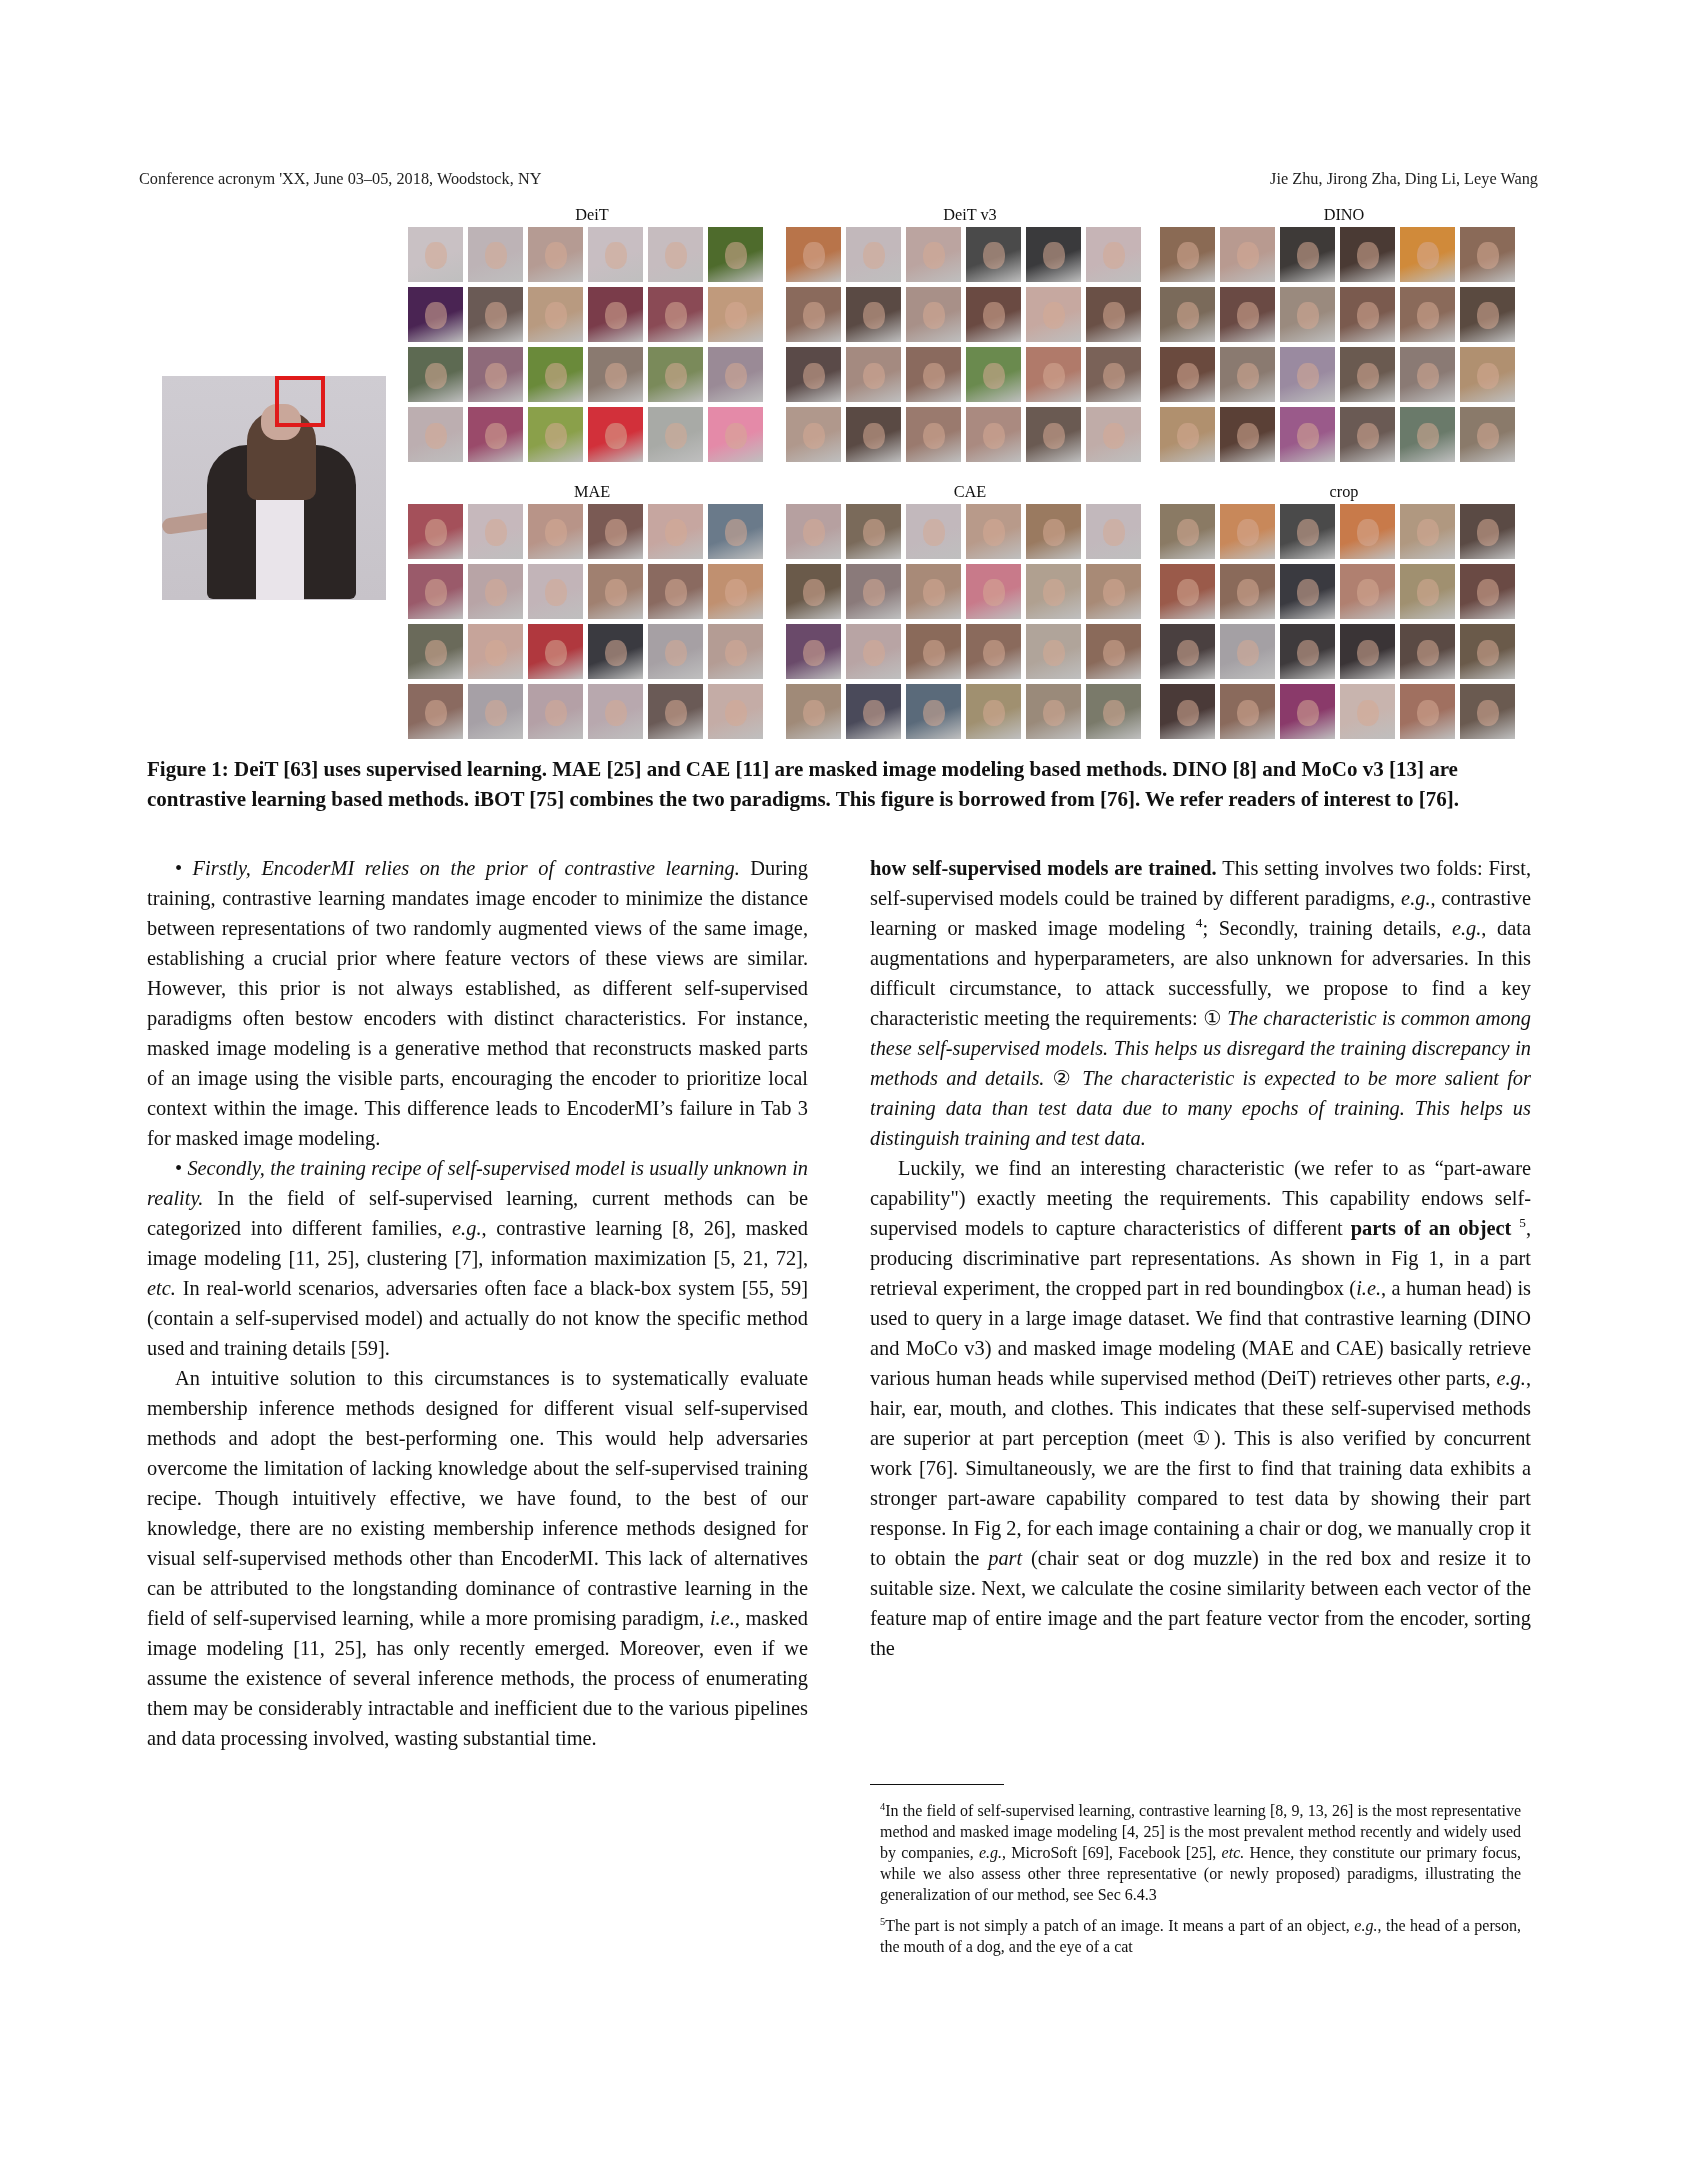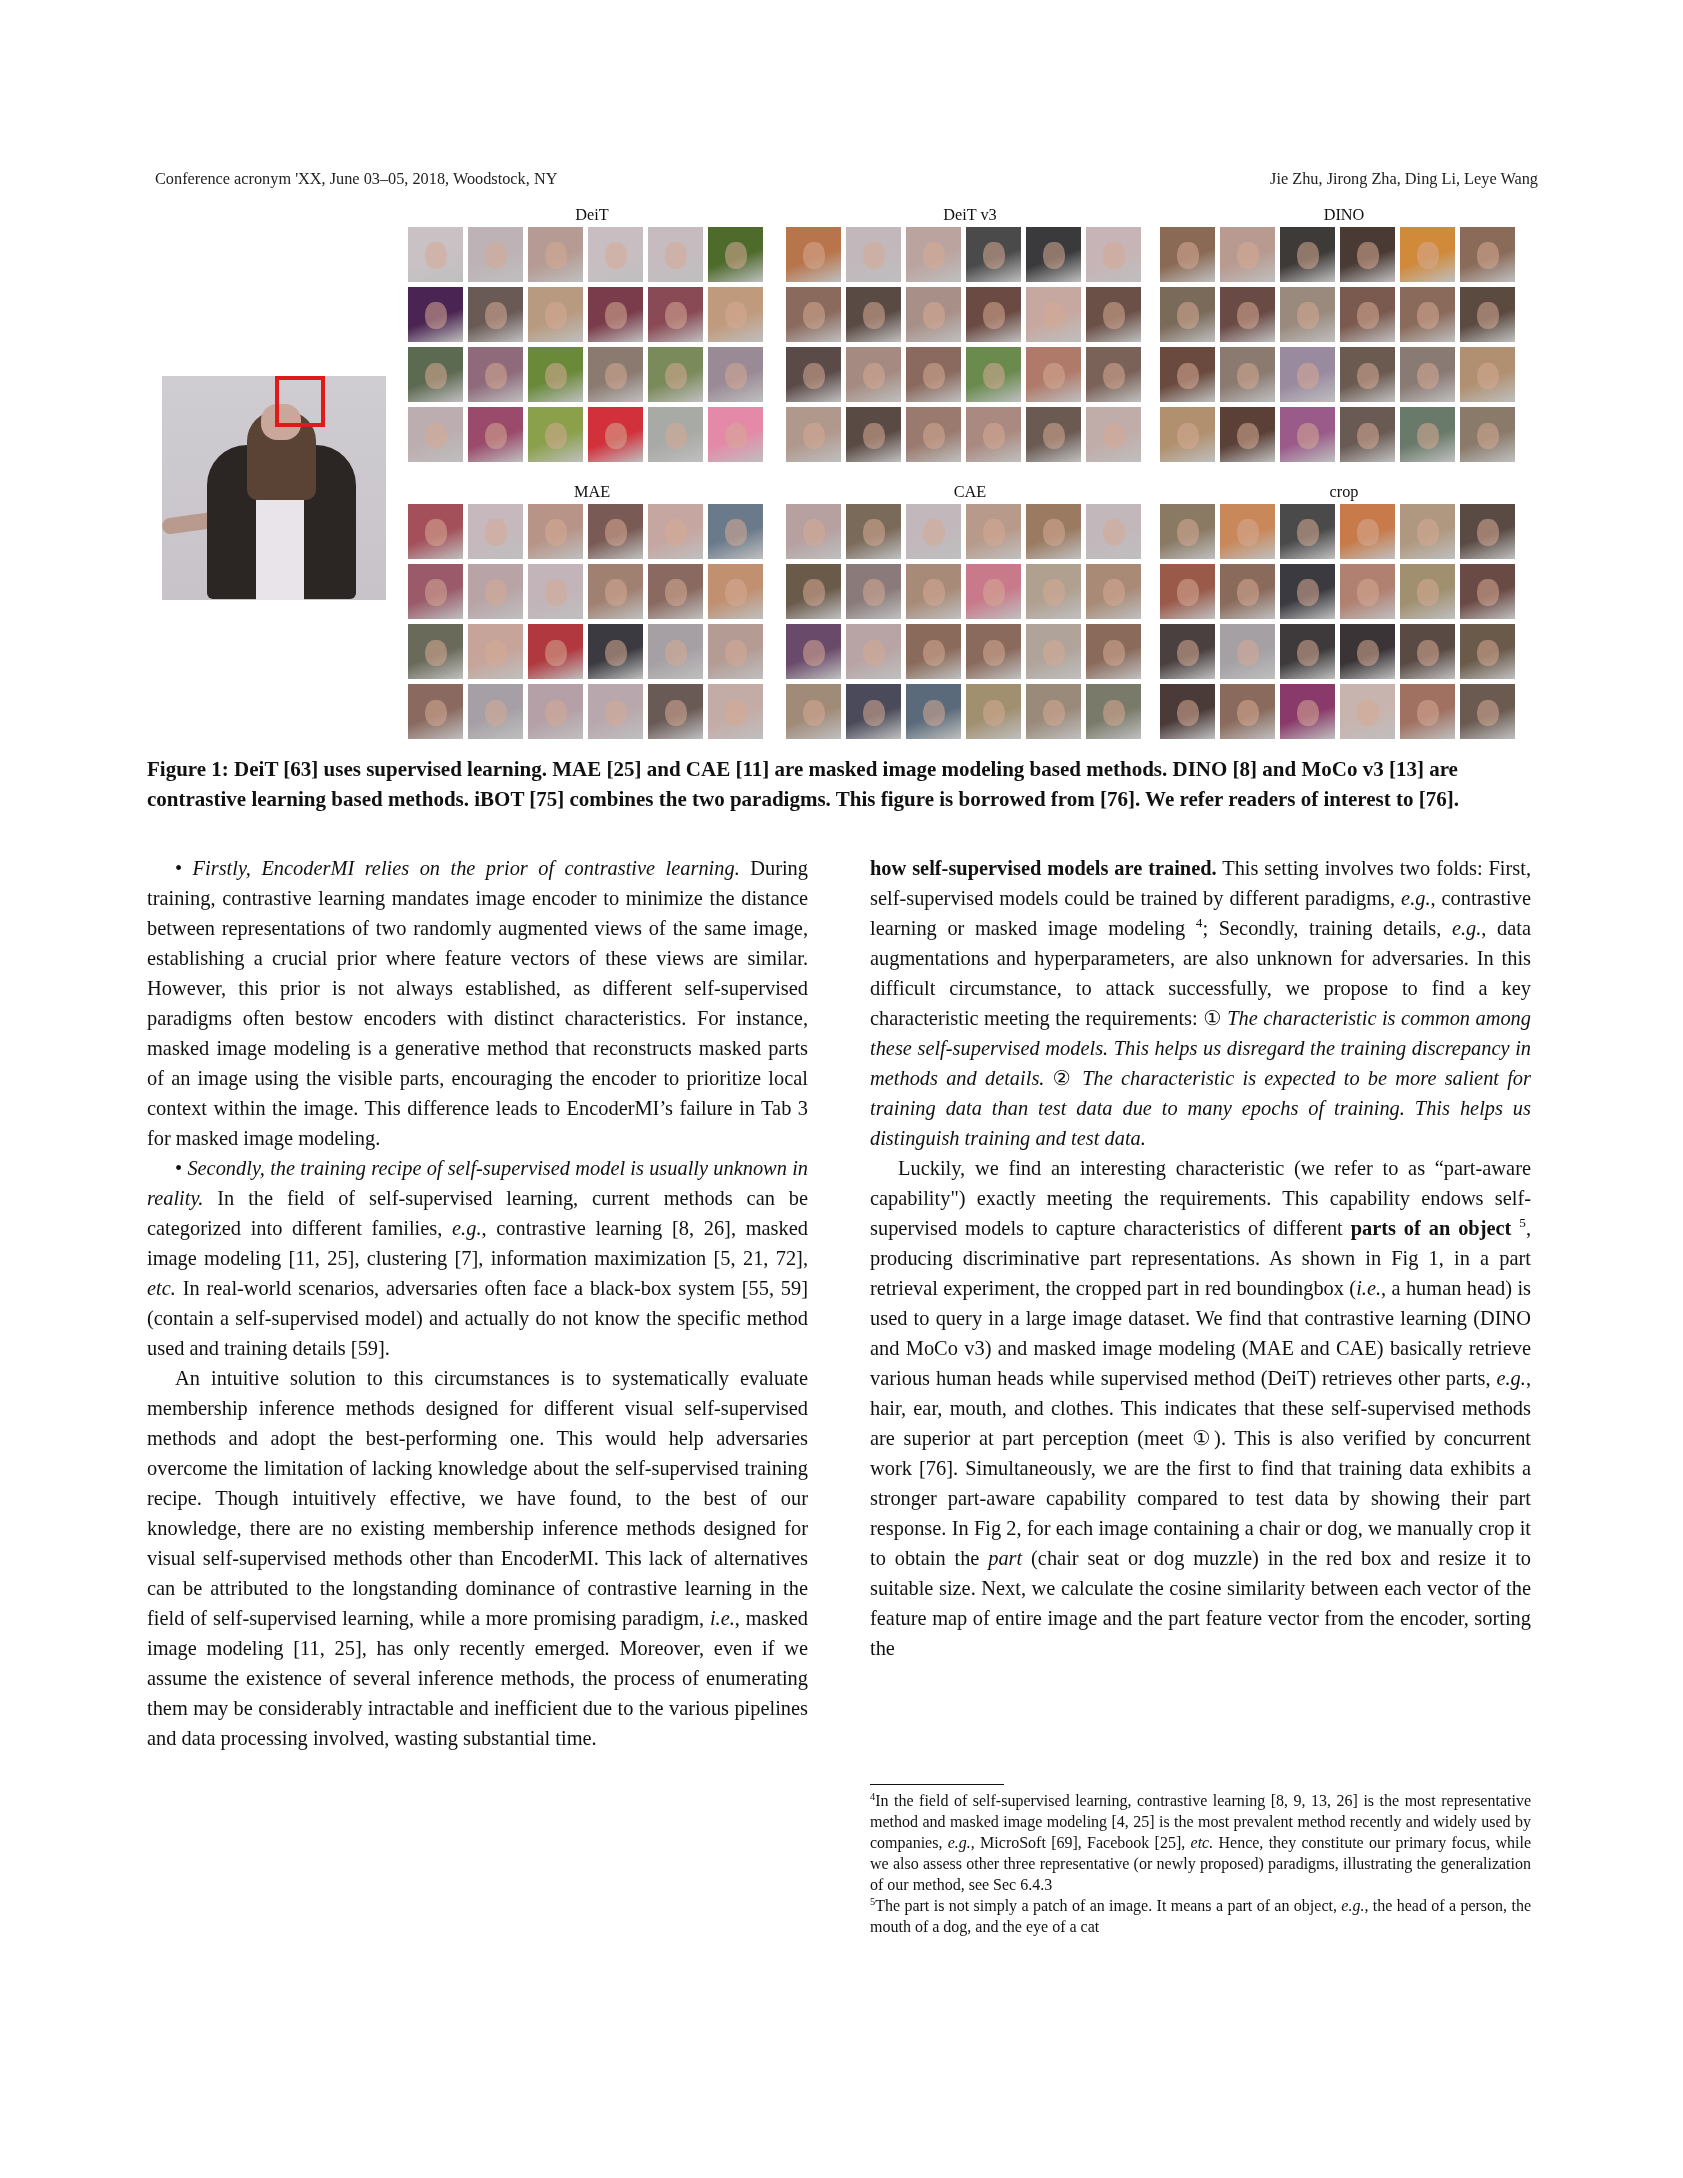--- a/index.html
+++ b/index.html
@@ -1,20 +1,20 @@
 <!DOCTYPE html>
 <html><head>
 <meta charset="utf-8">
 <style>
   html, body { margin: 0; padding: 0; background: #ffffff; }
   body { width: 1683px; height: 2178px; position: relative; overflow: hidden;
          font-family: "Liberation Serif", "DejaVu Serif", serif; color: #111; }
   .running-head { position: absolute; top: 169px; font-size: 16.3px; color: #222;
                   font-family: "Liberation Serif", serif; }
-  .rh-left { left: 155px; }
+  .rh-left { left: 139px; }
   .rh-right { right: 145px; }
 
   
   .figure { position: absolute; left: 0; top: 0; width: 1539px; height: 752px; }
   .query-img { position: absolute; left: 162px; top: 376px; width: 224px; height: 224px;
                background: linear-gradient(180deg,#cfccd2 0%,#c7c3c9 100%); overflow: hidden; }
   .query-img .coat { position: absolute; left: 45px; top: 69px; width: 149px; height: 154px;
                background: #2b2524; border-radius: 40px 40px 6px 6px; }
   .query-img .shirt { position: absolute; left: 94px; top: 79px; width: 48px; height: 145px;
                background: #e9e4ea; }
@@ -40,21 +40,21 @@
 
   .col { position: absolute; top: 853px; width: 661px; font-size: 20.4px; line-height: 30px;
          text-align: justify; hyphens: auto; }
   .col-left { left: 147px; }
   .col-right { left: 870px; }
   .col p { margin: 0; }
   .indent { text-indent: 28px; }
   .footnote-rule { position: absolute; left: 870px; top: 1784px; width: 134px; height: 1px; background: #111; }
   .footnotes { position: absolute; left: 870px; top: 1790px; width: 661px; font-size: 16px;
                line-height: 21px; text-align: justify; }
-  .footnotes p { margin: 0; }
+  .footnotes p { margin: 10px; }
   sup { font-size: 0.65em; line-height: 0; }
 </style>
 </head>
 <body>
 
 <div class="running-head rh-left">Conference acronym 'XX, June 03–05, 2018, Woodstock, NY</div>
 <div class="running-head rh-right">Jie Zhu, Jirong Zha, Ding Li, Leye Wang</div>
 
 <div class="figure">
   <div class="query-img">

